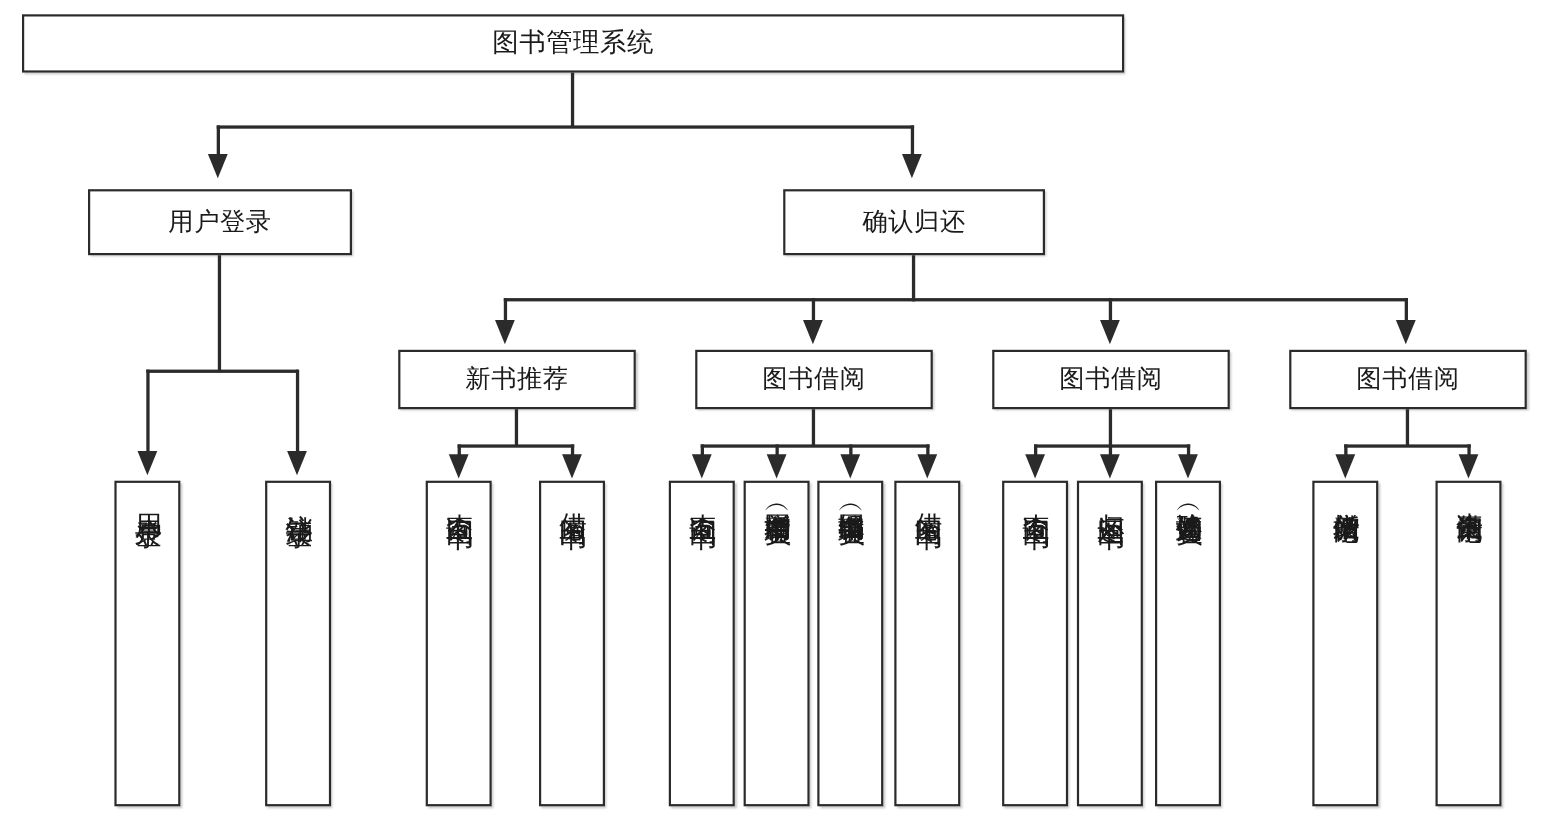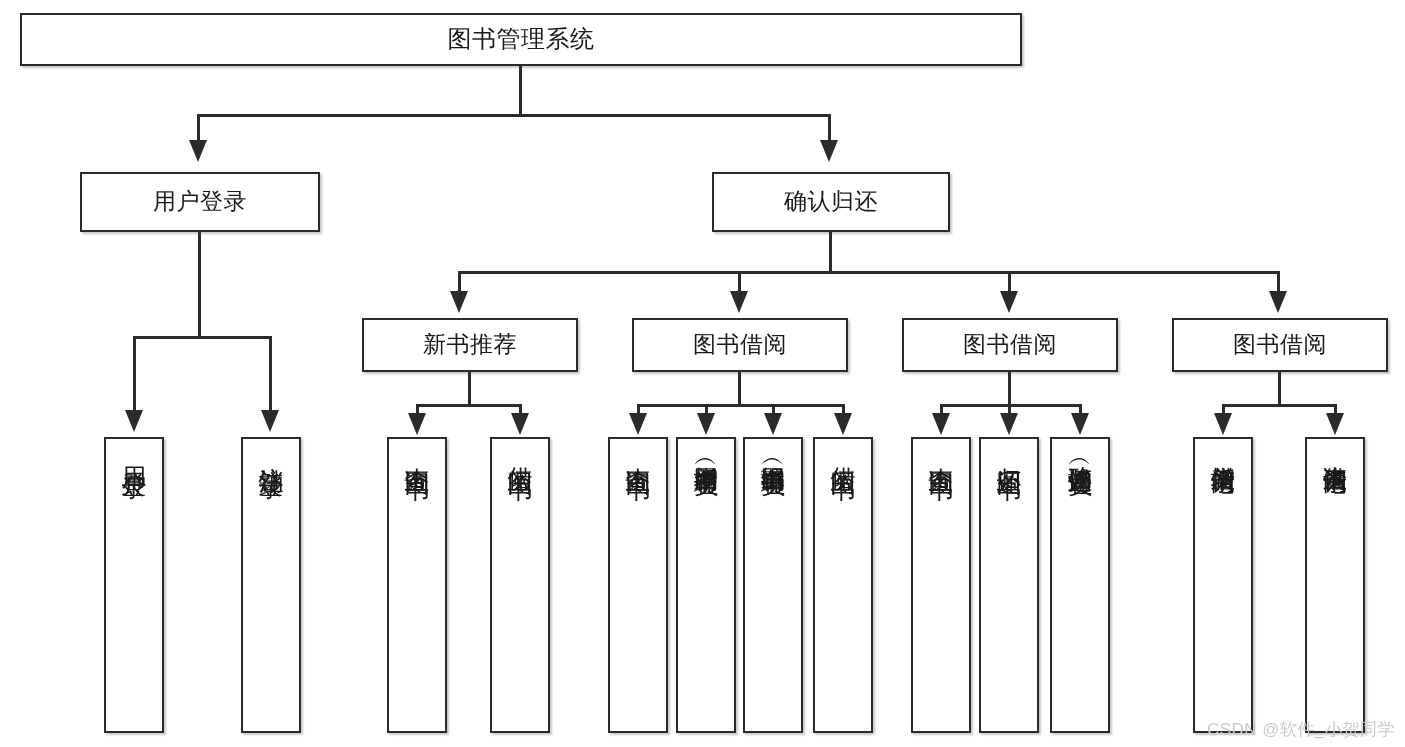--- a/index.html
+++ b/index.html
@@ -212,15 +212,14 @@
     <span class="label">确认归还（管理员）</span>
   </div>
 
   <div class="node vert tall" style="left:1193px; top:437px; width:60px; height:296px;">
     <span class="label">新增借阅记录</span>
   </div>
   <div class="node vert tall" style="left:1305px; top:437px; width:60px; height:296px;">
     <span class="label">查询借阅记录</span>
   </div>
 
-  <div id="watermark">CSDN @软件_小贺同学</div>
 
 </div>
 
 </body></html>

